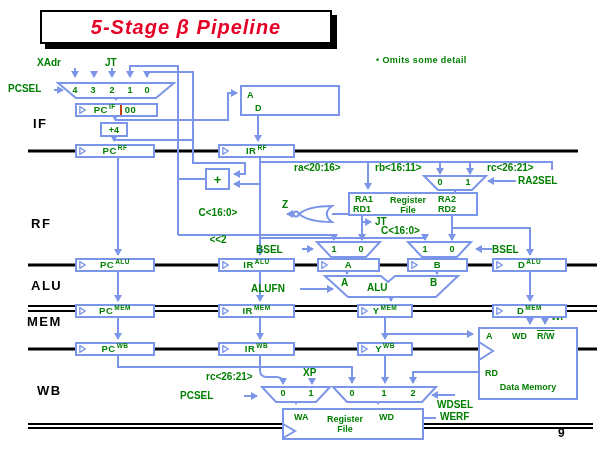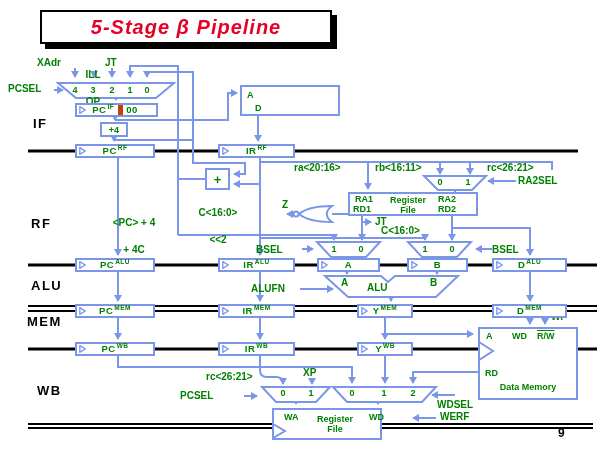--- a/index.html
+++ b/index.html
@@ -14,21 +14,21 @@
   .stage{position:absolute;color:#000;font-weight:bold;font-size:13px;letter-spacing:1.5px;}
   .lbl{position:absolute;color:#007f00;font-weight:bold;font-size:10px;line-height:9px;white-space:pre;}
   .ctr{text-align:center;}
   .muxnum{position:absolute;width:10px;text-align:center;color:#007f00;font-weight:bold;font-size:9px;line-height:10px;}
   .reg{position:absolute;height:14px;border:2px solid #7b96e8;background:#fff;box-sizing:border-box;
        display:flex;align-items:center;justify-content:center;color:#007f00;font-weight:bold;
        font-size:9.5px;line-height:10px;letter-spacing:0.5px;}
   .reg sup{font-size:6.5px;vertical-align:super;line-height:1;margin-left:1px;}
   .clk{position:absolute;left:1px;top:1px;width:9px;height:8px;}
   .clk path{fill:#fff;stroke:#7b96e8;stroke-width:2;}
-  .lowbits{border-left:5px solid #c2410c;margin-left:4px;padding:0 3px;align-self:stretch;display:flex;align-items:center;}
+  .lowbits{border-left:2px solid #c2410c;margin-left:4px;padding:0 3px;align-self:stretch;display:flex;align-items:center;}
   .blk{position:absolute;border:2px solid #7b96e8;background:#fff;box-sizing:border-box;
        color:#007f00;font-weight:bold;font-size:9px;}
   .port{position:absolute;line-height:9px;white-space:nowrap;}
   .blk-title{position:absolute;text-align:center;line-height:10px;}
   .ol{text-decoration:overline;}
   .bigclk{position:absolute;}
   .bigclk path{fill:#fff;stroke:#7b96e8;stroke-width:2;}
   .page-num{position:absolute;left:558px;top:426px;color:#000;font-size:12px;font-weight:bold;}
 </style>
 </head>
@@ -122,33 +122,30 @@
       <path d="M332,206 C316,206 305,209 299,214 C305,219 316,222 332,222 C325,217 325,211 332,206 Z"></path>
       <circle cx="296" cy="214" r="2.5"></circle>
     </g>
   </svg>
 
   <div class="title-box">
     <span class="title-text">5-Stage β Pipeline</span>
   </div>
 
   <div class="notes">
+    <div>• Omits some detail</div>
   </div>
 
   <div class="stage" style="left:33px;top:116px">IF</div>
   <div class="stage" style="left:31px;top:216px">RF</div>
   <div class="stage" style="left:31px;top:278px">ALU</div>
   <div class="stage" style="left:27px;top:314px">MEM</div>
   <div class="stage" style="left:37px;top:383px">WB</div>
 
   <div class="lbl" style="left:37px;top:58px">XAdr</div>
-  <div class="lbl ctr" style="left:82px;top:52px;width:22px">
-    <div>ILL</div>
-    <div>OP</div>
-  </div>
   <div class="lbl" style="left:105px;top:58px">JT</div>
   <div class="lbl" style="left:8px;top:84px">PCSEL</div>
 
   <span class="muxnum" style="left:70px;top:85px">4</span>
   <span class="muxnum" style="left:88px;top:85px">3</span>
   <span class="muxnum" style="left:107px;top:85px">2</span>
   <span class="muxnum" style="left:125px;top:85px">1</span>
   <span class="muxnum" style="left:142px;top:85px">0</span>
 
   <span class="muxnum" style="left:435px;top:177px">0</span>
@@ -172,24 +169,20 @@
     <span>+</span>
   </div>
 
   <div class="lbl" style="left:294px;top:163px">ra&lt;20:16&gt;</div>
   <div class="lbl" style="left:375px;top:163px">rb&lt;16:11&gt;</div>
   <div class="lbl" style="left:487px;top:163px">rc&lt;26:21&gt;</div>
   <div class="lbl" style="left:518px;top:176px">RA2SEL</div>
   <div class="lbl ctr" style="left:192px;top:190px;width:52px">
     <div>C&lt;16:0&gt;</div>
     <div>&lt;&lt;2</div>
-  </div>
-  <div class="lbl ctr" style="left:102px;top:200px;width:64px">
-    <div>&lt;PC&gt; + 4</div>
-    <div>+ 4C</div>
   </div>
   <div class="lbl" style="left:282px;top:200px">Z</div>
   <div class="lbl" style="left:375px;top:217px">JT</div>
   <div class="lbl" style="left:381px;top:226px">C&lt;16:0&gt;</div>
   <div class="lbl" style="left:256px;top:245px">BSEL</div>
   <div class="lbl" style="left:492px;top:245px">BSEL</div>
 
   <div class="lbl" style="left:251px;top:284px">ALUFN</div>
   <div class="lbl" style="left:341px;top:278px">A</div>
   <div class="lbl" style="left:367px;top:283px">ALU</div>
@@ -314,21 +307,21 @@
     <svg class="bigclk" style="left:-2px;top:12px;width:18px;height:20px" viewBox="0 0 18 20">
         <path d="M1,1 L15,10 L1,19 Z"></path>
       </svg>
     <span class="port" style="left:6px;top:3px">A</span>
     <span class="port" style="left:32px;top:3px">WD</span>
     <span class="port ol" style="left:57px;top:3px">R/W</span>
     <span class="port" style="left:5px;top:40px">RD</span>
     <div class="blk-title" style="left:0;top:53px;width:96px">Data Memory</div>
   </div>
 
-  <div class="blk" style="left:272px;top:408px;width:110px;height:32px">
+  <div class="blk" style="left:282px;top:408px;width:142px;height:32px">
     <svg class="bigclk" style="left:-2px;top:13px;width:16px;height:16px" viewBox="0 0 16 16">
         <path d="M1,1 L13,8 L1,15 Z"></path>
       </svg>
     <span class="port" style="left:10px;top:3px">WA</span>
     <span class="port" style="left:95px;top:3px">WD</span>
     <div class="blk-title" style="left:28px;top:4px;width:66px">
       <div>Register</div>
       <div>File</div>
     </div>
   </div>

